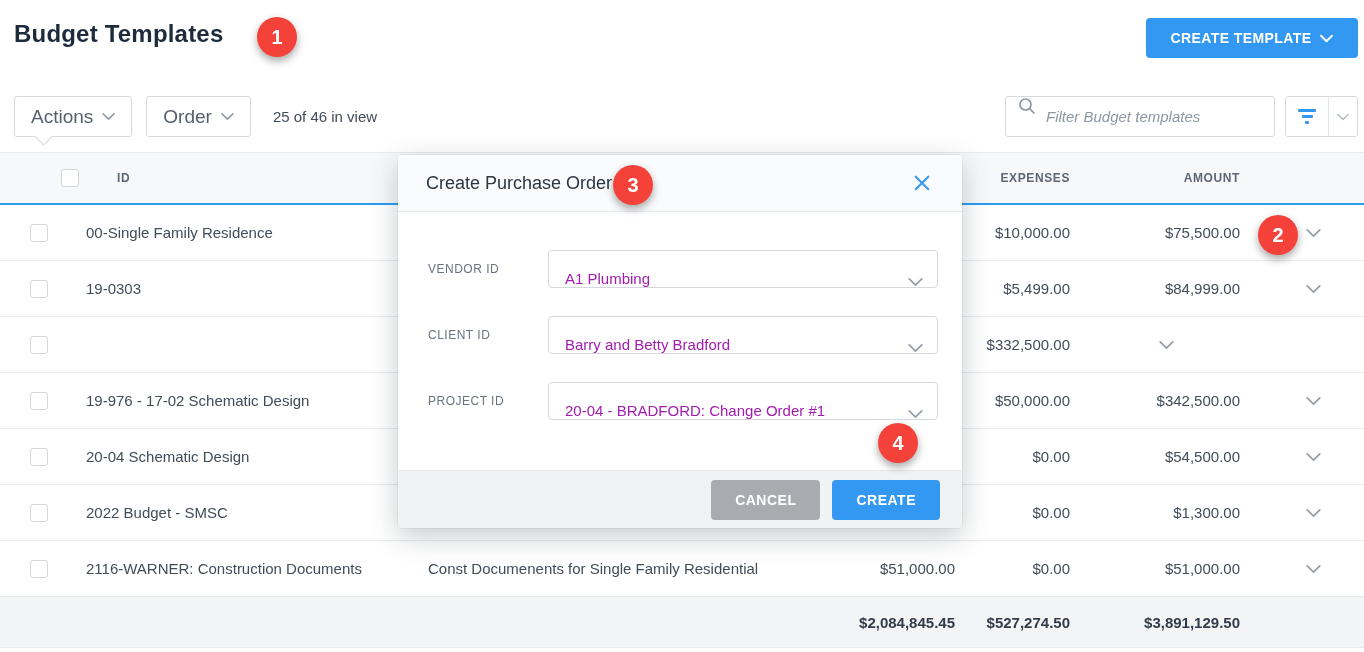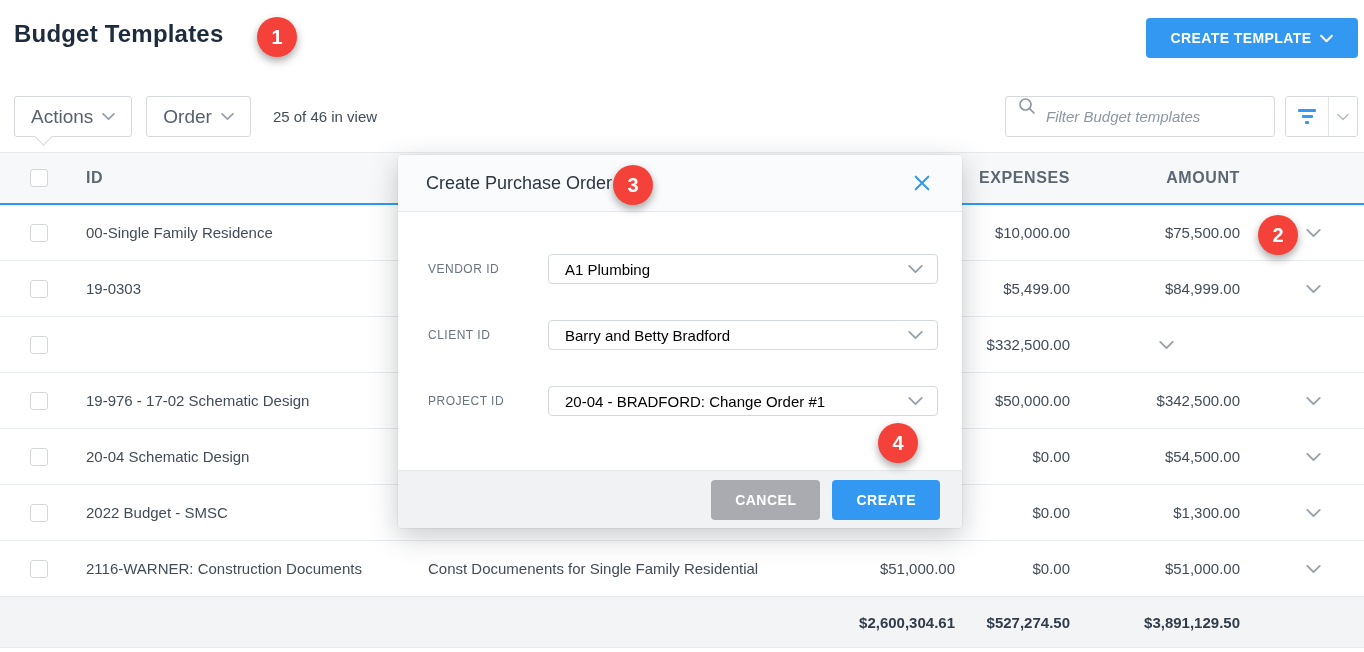--- a/index.html
+++ b/index.html
@@ -72,21 +72,21 @@
   
   .table { position:absolute; left:0; right:0; top:152px; }
   .trow {
     display:grid;
     grid-template-columns:78px 330px 1fr 165px 115px 170px 124px;
     align-items:center;
   }
   .thead {
     height:53px; background:#f7f8f9;
     border-top:1px solid #e8ebee; border-bottom:2px solid #2b9cf2;
-    font-size:16px; font-weight:700; color:#5d6774; letter-spacing:.6px;
+    font-size:12px; font-weight:700; color:#5d6774; letter-spacing:.6px;padding-left:31px;
   }
   .tbody-row { height:56px; border-bottom:1px solid #e8ebee; font-size:15px; color:#424c59; background:#fff; }
   .tfoot {
     height:51px; background:#f3f4f6; border-bottom:1px solid #e8ebee;
     font-size:15px; font-weight:700; color:#323c49;
   }
   .cell-check { display:flex; justify-content:center; }
   .checkbox {
     width:18px; height:18px; background:#fff; border:1px solid #d2d7db;
     border-radius:3px; cursor:pointer;
@@ -110,23 +110,23 @@
   }
   .modal-title { font-size:18px; color:#2b3642; }
   .modal-close {
     margin-left:auto; background:none; border:none; cursor:pointer;
     display:flex; align-items:center; color:#3398f2; padding:4px;
   }
   .field { position:absolute; left:30px; right:24px; height:38px; display:flex; align-items:center; }
   .field.f1 { top:95px; } .field.f2 { top:161px; } .field.f3 { top:227px; }
   .field-label { width:120px; font-size:12px; color:#6a7480; letter-spacing:.5px; }
   .select {
-    position:relative; flex:1; height:30px; border:1px solid #d3d8dd; border-radius:4px;
-    display:flex; align-items:center; padding:0 38px 0 16px;
-    font-size:15px; color:#000000; cursor:pointer; background:#fff;
+    position:relative; flex:1; height:38px; border:1px solid #d3d8dd; border-radius:4px;
+    display:flex; align-items:flex-end; padding:0 38px 0 16px;
+    font-size:15px; color:#a21caf; cursor:pointer; background:#fff;
   }
   .select svg { position:absolute; right:14px; }
   .modal-footer {
     position:absolute; left:0; right:0; bottom:0; height:58px;
     background:#f1f2f4; border-top:1px solid #e6e9ec; border-radius:0 0 4px 4px;
     display:flex; align-items:center; justify-content:flex-end; gap:12px; padding:0 22px;
   }
   .btn {
     height:40px; border:none; border-radius:4px; cursor:pointer;
     color:#fff; font-size:14px; font-weight:700; letter-spacing:.5px;
@@ -323,21 +323,21 @@
           <svg class="chev" width="15" height="10" viewBox="0 0 12 8">
             <path d="M1 1.5 L6 6.5 L11 1.5" fill="none" stroke="currentColor" stroke-width="1.5" stroke-linecap="round" stroke-linejoin="round"></path>
           </svg>
         </div>
     </div>
 
     <div class="trow tfoot">
       <div class="cell-check"></div>
       <div class="cell-id"></div>
       <div class="cell-desc"></div>
-      <div class="num">$2,600,304.61</div>
+      <div class="num">$2,084,845.45</div>
       <div class="num">$527,274.50</div>
       <div class="num">$3,891,129.50</div>
       <div class="cell-chev"></div>
     </div>
   </div>
 
   <div class="modal">
     <div class="modal-header">
       <span class="modal-title">Create Purchase Order</span>
       <button class="modal-close">

